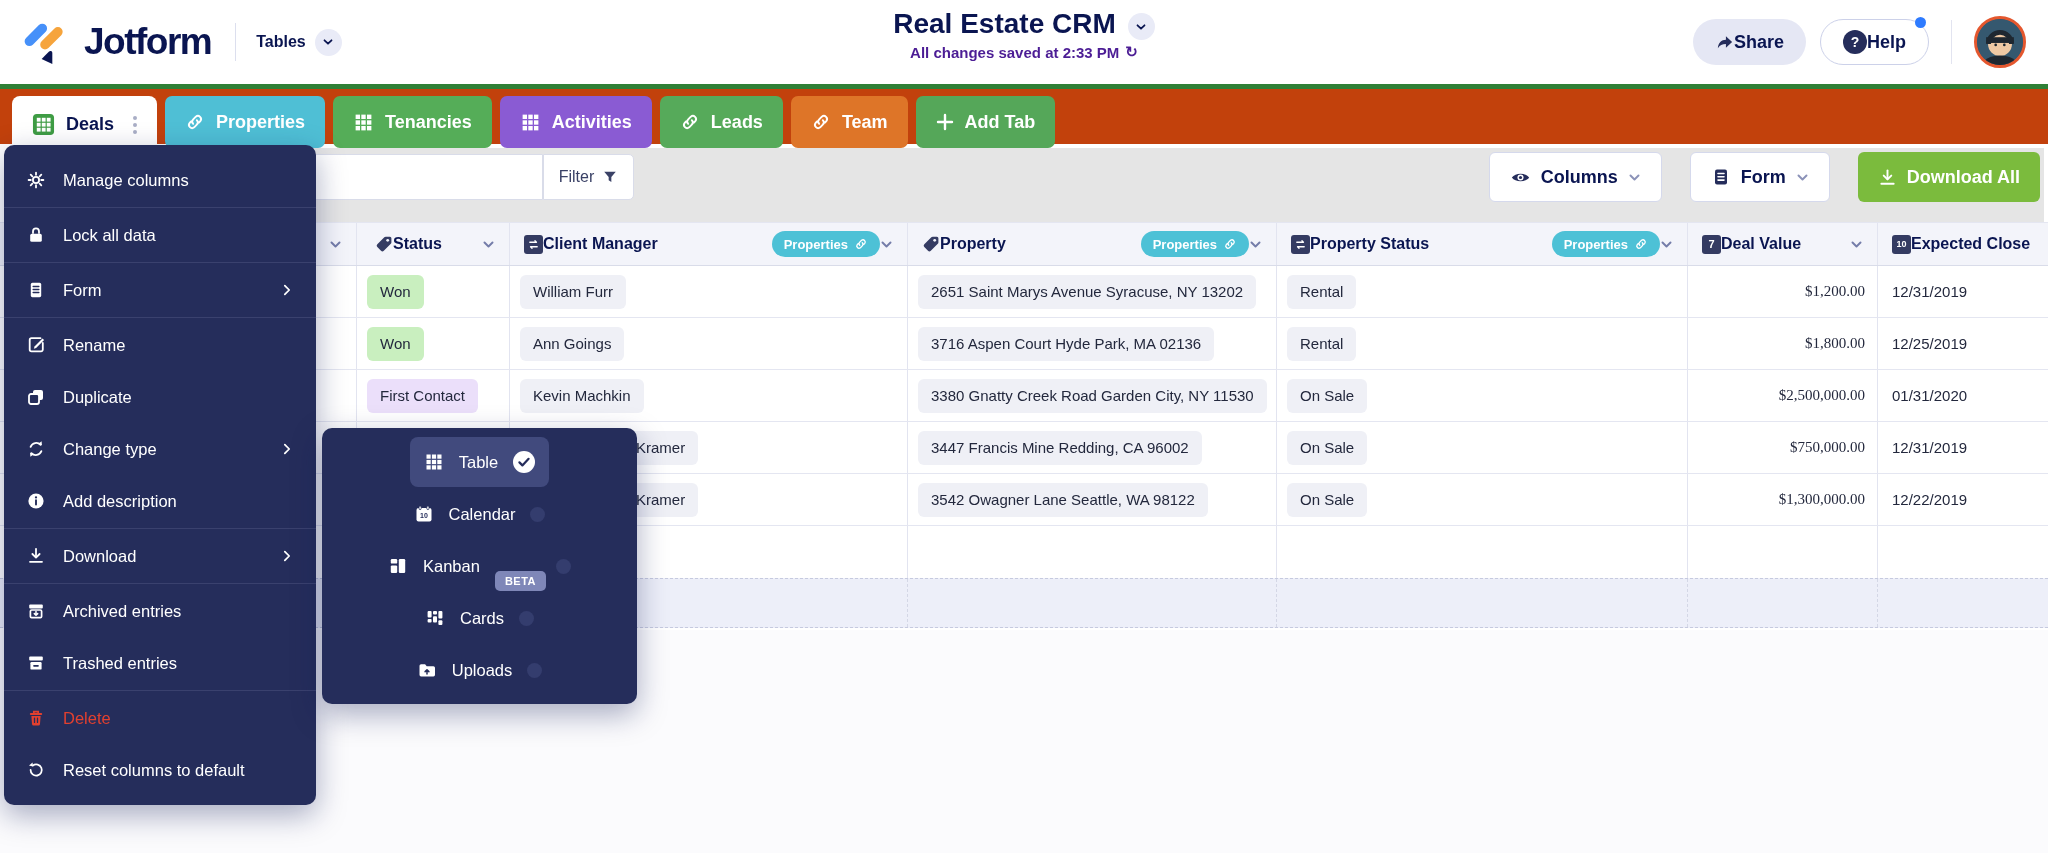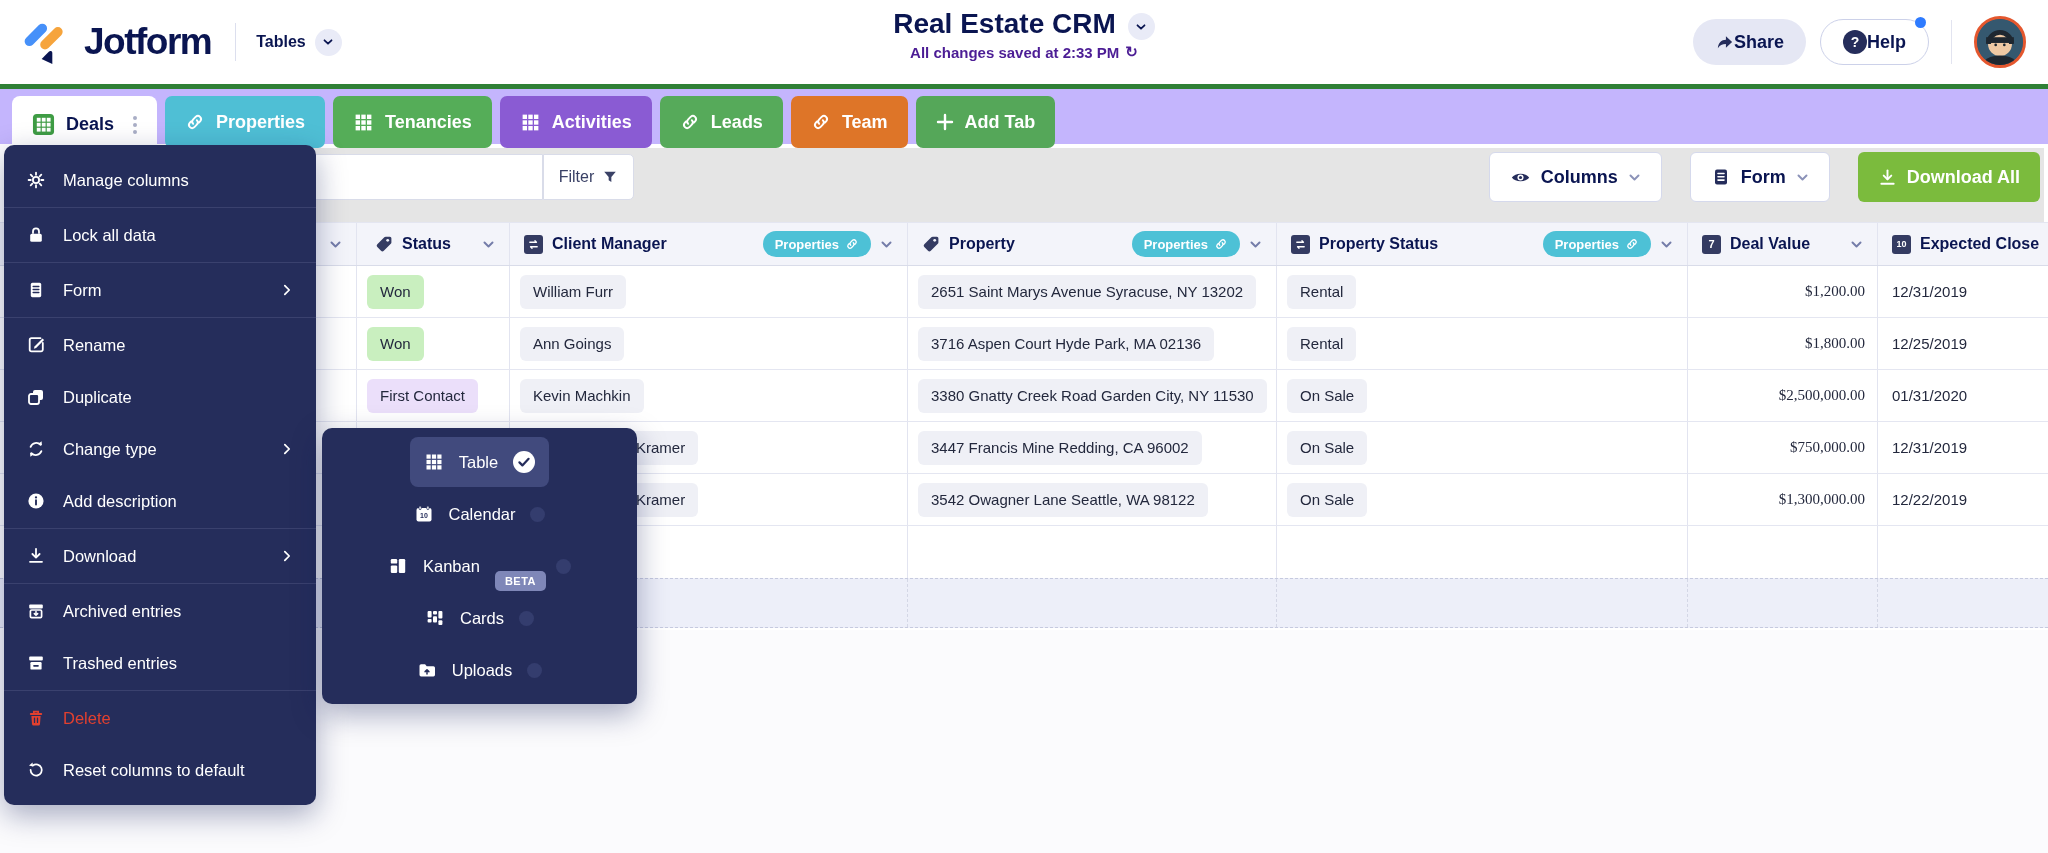--- a/index.html
+++ b/index.html
@@ -21,41 +21,41 @@
   .top-right { margin-left:auto; display:flex; align-items:center; gap:14px; padding-right:22px; }
   .pill-btn { height:46px; border-radius:23px; display:flex; align-items:center; padding:0 22px; font-size:18px; font-weight:600; color:#0a1551; }
   .share-btn { background:#e5e7f4; }
   .help-btn { background:#fff; border:1px solid #ccd1e9; position:relative; }
   .help-dot { position:absolute; right:2px; top:-3px; width:11px; height:11px; border-radius:50%; background:#2e7bff; }
   .q-circle { width:24px; height:24px; border-radius:50%; background:#252d5b; color:#fff; font-size:14px; font-weight:700; display:flex; align-items:center; justify-content:center; }
   .vsep { width:1px; height:44px; background:#e2e4f0; margin:0 8px; }
   .avatar { width:52px; height:52px; border-radius:50%; border:3px solid #e4572e; overflow:hidden; background:#35586f; }
 
   
-  .tabstrip { position:absolute; left:0; top:84px; width:2048px; height:60px; background:#c4b5fd; border-top:5px solid #2f8036; }
+  .tabstrip { position:absolute; left:0; top:84px; width:2048px; height:60px; background:#c2410c; border-top:5px solid #2f8036; }
   .tabs { position:absolute; left:12px; top:7px; display:flex; gap:8px; align-items:flex-start; }
   .tab { height:52px; border-radius:7px; display:flex; align-items:center; gap:11px; padding:0 20px; color:#fff; font-size:18px; font-weight:600; }
   .tab.active { height:57px; border-radius:8px 8px 0 0; background:#fff; color:#0a1551; }
   .kebab { display:flex; flex-direction:column; gap:3px; margin-left:8px; }
   .kebab i { width:4px; height:4px; border-radius:50%; background:#a9aec6; }
 
   
   .toolbar { position:absolute; left:16px; top:148px; width:2028px; height:74px; background:#e5e5e5; }
   .search-box { position:absolute; left:280px; top:6px; width:247px; height:46px; background:#fff; border:1px solid #d9dce9; border-radius:5px 0 0 5px; }
   .filter-btn { position:absolute; left:527px; top:6px; width:91px; height:46px; background:#fff; border:1px solid #d9dce9; border-radius:0 5px 5px 0; display:flex; align-items:center; justify-content:center; gap:8px; font-size:16px; color:#3a4166; }
   .tb-right { position:absolute; right:4px; top:4px; display:flex; gap:28px; align-items:flex-start; }
   .btn { height:50px; border-radius:6px; display:flex; align-items:center; gap:10px; padding:0 20px; font-size:18px; font-weight:600; }
   .btn.ghost { background:#fff; border:1px solid #d5d9ec; color:#0a1551; }
   .btn.primary { background:#7bbb3d; color:#fff; }
 
   
   .table { position:absolute; left:0; top:222px; width:2048px; }
   .thead, .trow, .addrow { display:grid; grid-template-columns:357px 153px 398px 369px 411px 190px 170px; }
   .thead { height:44px; background:#f3f4fa; border-top:1px solid #e4e6f1; border-bottom:1px solid #d9dce9; }
-  .th { display:flex; align-items:center; gap:9px; padding:0 14px; font-size:16px; font-weight:700; color:#0a1551; border-right:1px solid #e2e4f0; overflow:hidden; white-space:nowrap; }
+  .th { display:flex; align-items:center; padding:0 14px; font-size:16px; font-weight:700; color:#0a1551; border-right:1px solid #e2e4f0; overflow:hidden; white-space:nowrap; }
   .th .chev { margin-left:auto; flex:0 0 auto; }
   .trow { height:52px; background:#fff; border-bottom:1px solid #e4e6f1; }
   .td { display:flex; align-items:center; padding:0 10px; border-right:1px solid #e2e4f0; overflow:hidden; white-space:nowrap; font-size:15px; color:#23283d; }
   .td.num { justify-content:flex-end; padding-right:12px;font-family:Liberation Serif, serif; }
   .td.date { padding-left:14px; }
   .pill { display:inline-flex; align-items:center; height:34px; padding:0 13px; border-radius:6px; background:#eff0f6; font-size:15px; color:#23283d; white-space:nowrap; }
   .pill.won { background:#c9efbf; }
   .pill.first-contact { background:#ebdffa; }
   .pill.under-menu { margin-left:103px; }
   .badge { display:inline-flex; align-items:center; gap:6px; height:26px; padding:0 12px; border-radius:13px; background:#4dc1d6; color:#fff; font-size:13px; font-weight:600; flex:0 0 auto; }

